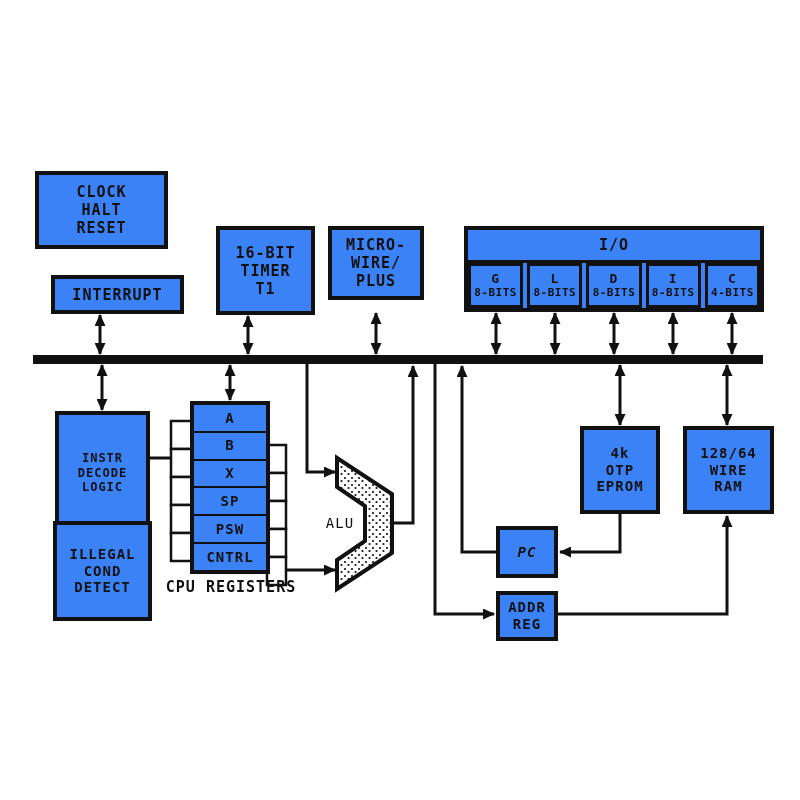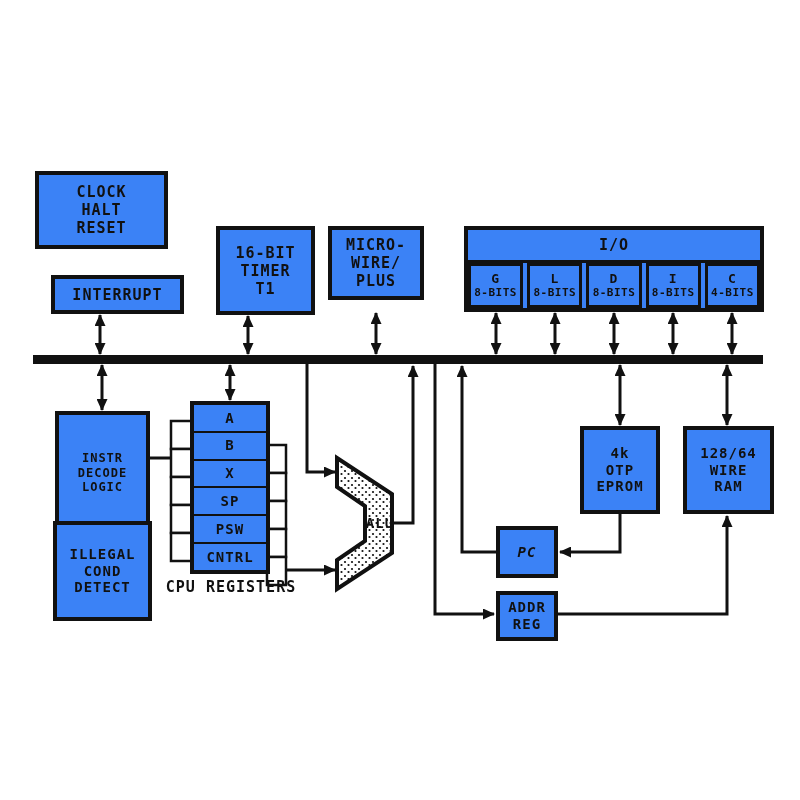--- a/index.html
+++ b/index.html
@@ -24,21 +24,21 @@
   .io-port-bits{font-size:11px;letter-spacing:0.5px;}
   #instr-box{left:55px;top:411px;width:95px;height:124px;font-size:12px;}
   #illegal-box{left:53px;top:521px;width:99px;height:100px;font-size:14px;}
   #regstack{left:190px;top:401px;width:80px;height:173px;padding:0;justify-content:flex-start;align-items:stretch;}
   .reg-row{flex:1;display:flex;align-items:center;justify-content:center;
            border-top:2px solid #111;font-size:14px;}
   .reg-row:first-child{border-top:none;}
   #reg-caption{position:absolute;left:160px;top:578px;width:142px;text-align:center;
                font-weight:bold;font-size:15px;letter-spacing:1px;}
   #alu-label{position:absolute;left:320px;top:515px;width:40px;text-align:center;
-             font-weight:bold;font-size:14px;letter-spacing:1px;margin-left:40px;}
+             font-weight:normal;font-size:14px;letter-spacing:1px;}
   #eprom-box{left:580px;top:426px;width:80px;height:88px;font-size:14px;}
   #ram-box{left:683px;top:426px;width:91px;height:88px;font-size:14px;}
   #pc-box{left:496px;top:526px;width:62px;height:52px;font-size:14px;font-style:italic;}
   #addr-box{left:496px;top:591px;width:62px;height:50px;font-size:14px;line-height:1.25;}
   .wire{stroke:#111;stroke-width:3;fill:none;}
   .tab{stroke:#111;stroke-width:2.5;fill:#fff;}
 </style>
 </head>
 <body>
 

